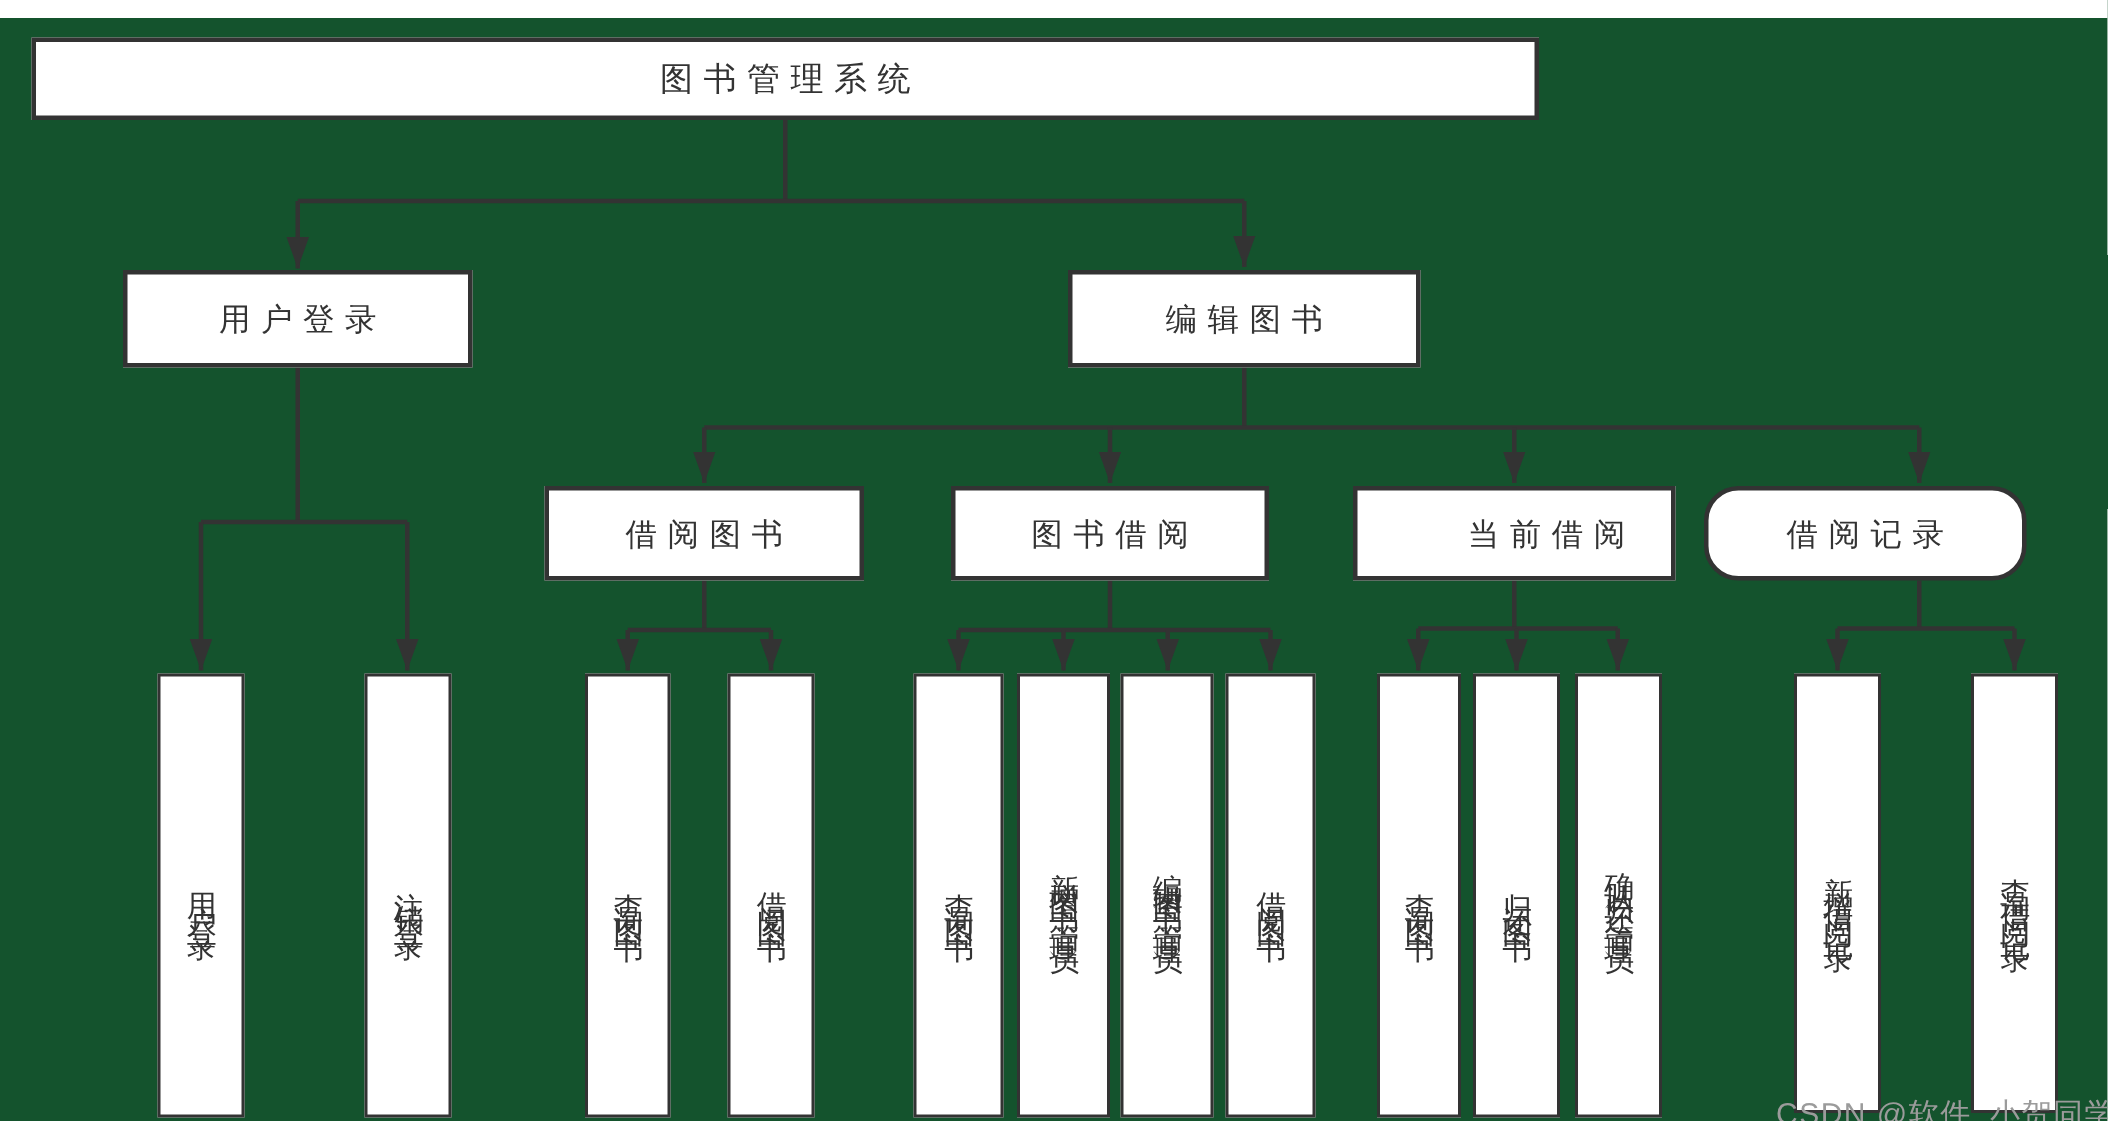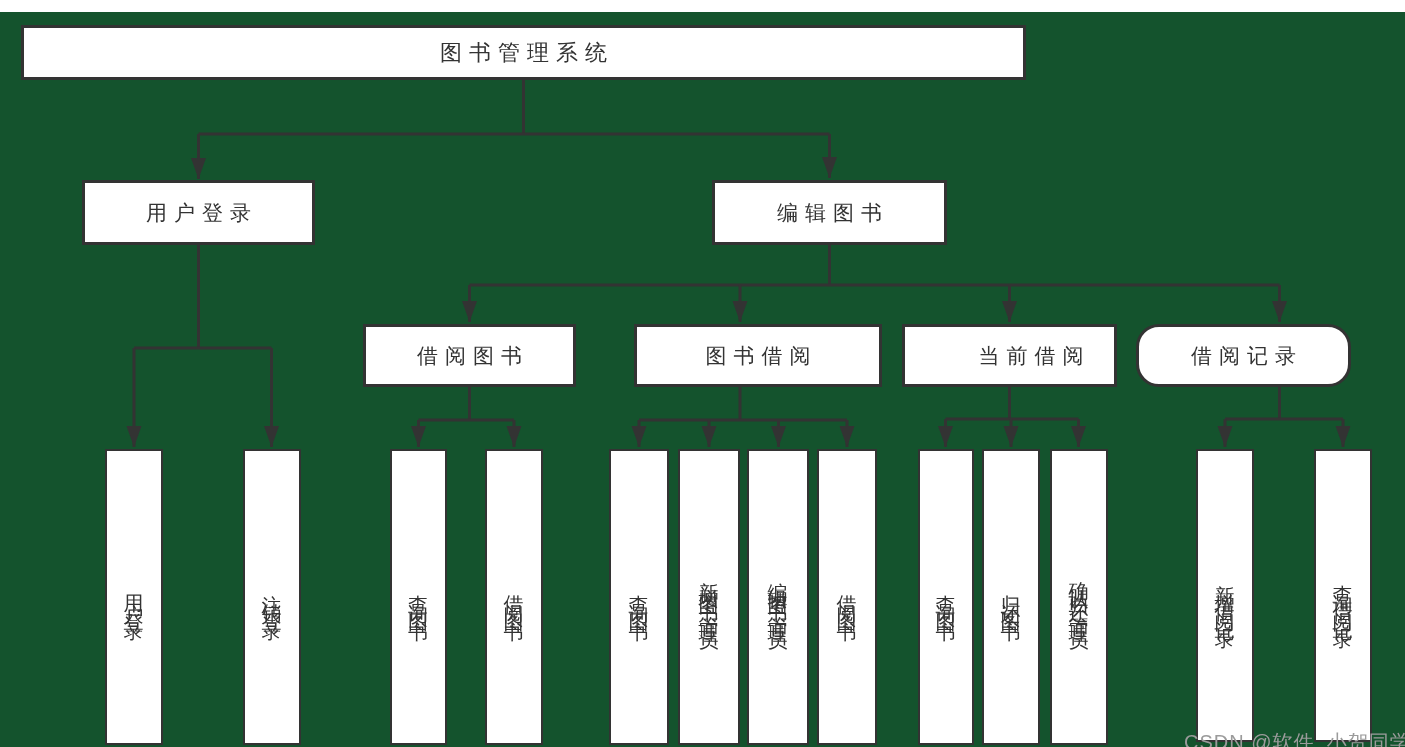--- a/index.html
+++ b/index.html
@@ -126,21 +126,21 @@
   <div class="box hbox" style="left:82px; top:168px; width:233px; height:65px;">
     <span>用户登录</span>
   </div>
   <div class="box hbox" style="left:712px; top:168px; width:235px; height:65px;">
     <span>编辑图书</span>
   </div>
 
   <div class="box hbox" style="left:363px; top:312px; width:213px; height:63px;">
     <span>借阅图书</span>
   </div>
-  <div class="box hbox" style="left:634px; top:312px; width:248px; height:63px;">
+  <div class="box hbox" style="left:634px; top:312px; width:212px; height:63px;">
     <span>图书借阅</span>
   </div>
   <div class="box hbox" style="left:902px; top:312px; width:215px; height:63px;padding-left:43px;">
     <span>当前借阅</span>
   </div>
   <div class="box hbox" style="left:1136px; top:312px; width:215px; height:63px;border-radius:23px;">
     <span>借阅记录</span>
   </div>
 
   <div class="box leaf" style="left:105px; top:437px; width:58px; height:296px;">

